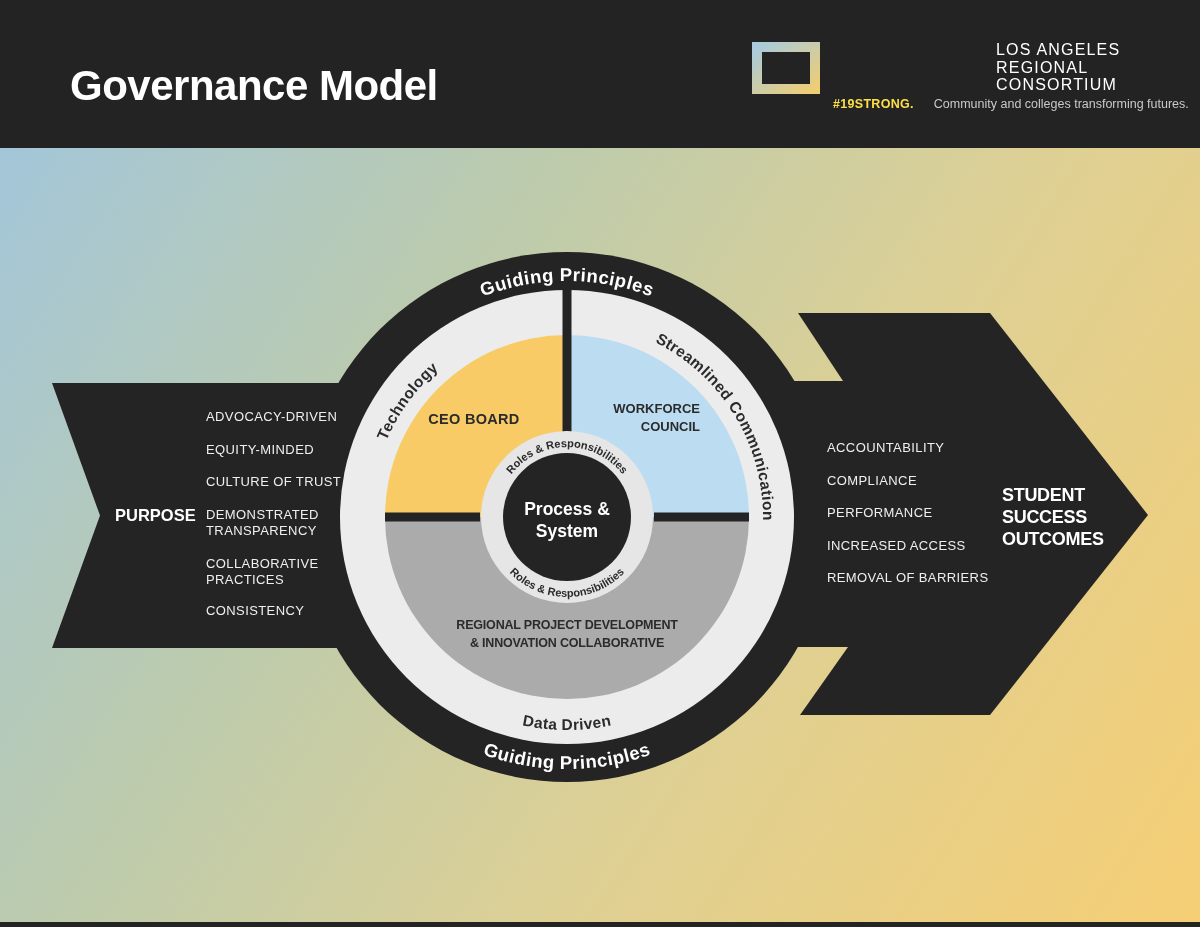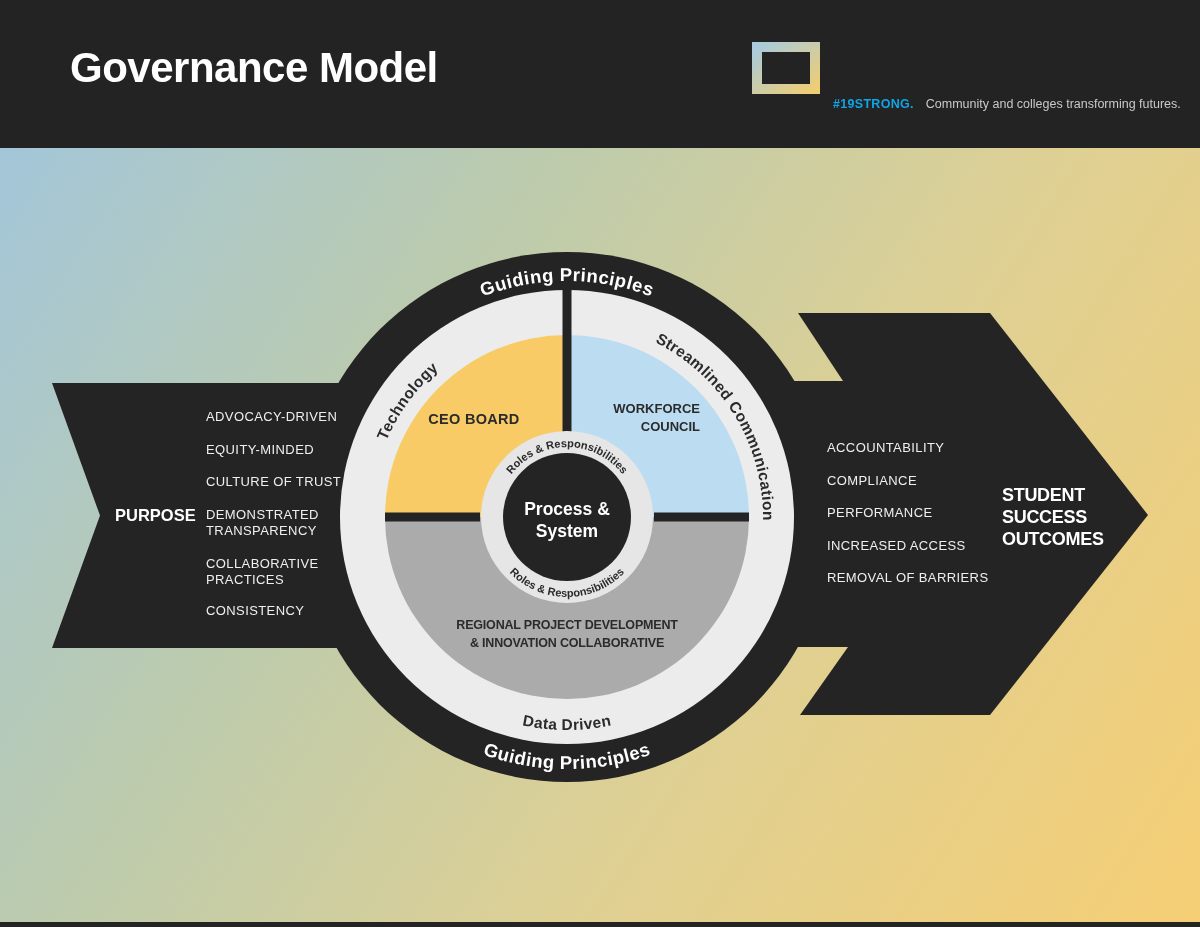--- a/index.html
+++ b/index.html
@@ -1,28 +1,28 @@
 <!DOCTYPE html>
 <html><head>
 <meta charset="utf-8">
 <style>
   html,body{margin:0;padding:0;width:1200px;height:927px;overflow:hidden;
     font-family:"Liberation Sans","DejaVu Sans",sans-serif;}
   .stage{position:relative;width:1200px;height:927px;background:#242424;}
   
   .header{position:absolute;left:0;top:0;width:1200px;height:148px;background:#232323;}
-  .title{position:absolute;left:70px;top:44px;margin:0;color:#fff;font-size:42px;
+  .title{position:absolute;left:70px;top:62px;margin:0;color:#fff;font-size:42px;
     font-weight:bold;letter-spacing:-0.5px;}
   .logo-square{position:absolute;left:752px;top:42px;}
   .logo-wordmark{position:absolute;left:828px;top:30px;color:#fff;font-size:57px;
     font-weight:bold;letter-spacing:-3px;}
   .logo-org{position:absolute;left:996px;top:41px;color:#fff;font-size:16px;
     line-height:17.5px;letter-spacing:1.2px;font-weight:400;}
   .logo-tagline{position:absolute;left:833px;top:97px;font-size:12.5px;color:#c9c9c9;}
-  .logo-tagline b{color:#0ea5e9;font-weight:bold;margin-right:12px;letter-spacing:0.3px;}
+  .logo-tagline b{color:#fde047;font-weight:bold;margin-right:20px;letter-spacing:0.3px;}
   
   .diagram{position:absolute;left:0;top:148px;}
   svg text{font-family:"Liberation Sans","DejaVu Sans",sans-serif;}
   .list-txt{fill:#efefef;font-size:13px;letter-spacing:0.4px;}
   .big-white{fill:#ffffff;font-weight:bold;}
   .dark-lbl{fill:#2b2b2b;font-weight:bold;}
   .curve-dark{fill:#2b2b2b;font-weight:bold;}
   .curve-white{fill:#ffffff;font-weight:bold;}
 </style>
 </head>
@@ -37,20 +37,25 @@
       <defs>
         <linearGradient id="lg" x1="0" y1="0" x2="1" y2="1">
           <stop offset="0" stop-color="#A9CBDC"></stop>
           <stop offset="1" stop-color="#EFCD74"></stop>
         </linearGradient>
       </defs>
       <rect x="5" y="5" width="58" height="42" fill="none" stroke="url(#lg)" stroke-width="10"></rect>
     </svg>
 
 
+    <div class="logo-org">
+      <div>LOS ANGELES</div>
+      <div>REGIONAL</div>
+      <div>CONSORTIUM</div>
+    </div>
 
     <div class="logo-tagline"><b>#19STRONG.</b><span>Community and colleges transforming futures.</span></div>
   </div>
 
   <svg class="diagram" width="1200" height="779" viewBox="0 148 1200 779">
     <defs>
       <linearGradient id="bg" gradientUnits="userSpaceOnUse" x1="0" y1="148" x2="1200" y2="927">
         <stop offset="0" stop-color="#A3C6D9"></stop>
         <stop offset="0.32" stop-color="#BCCBAD"></stop>
         <stop offset="0.62" stop-color="#DED094"></stop>

